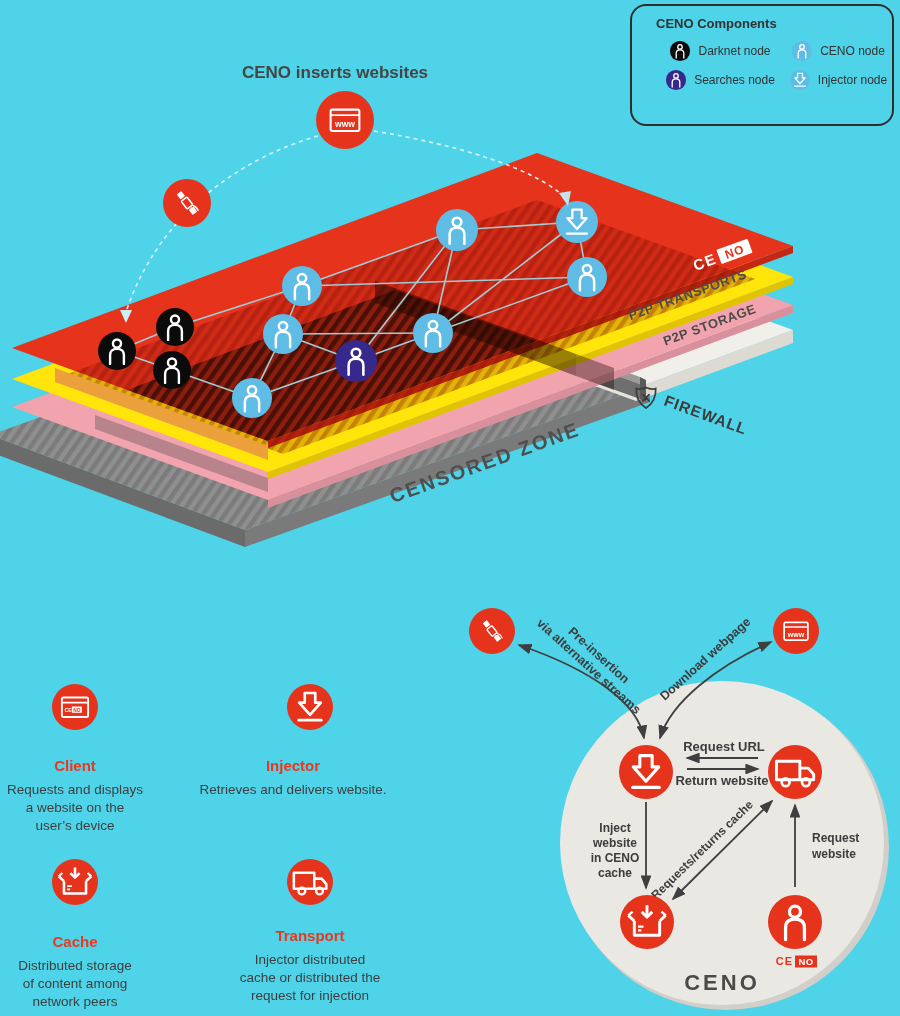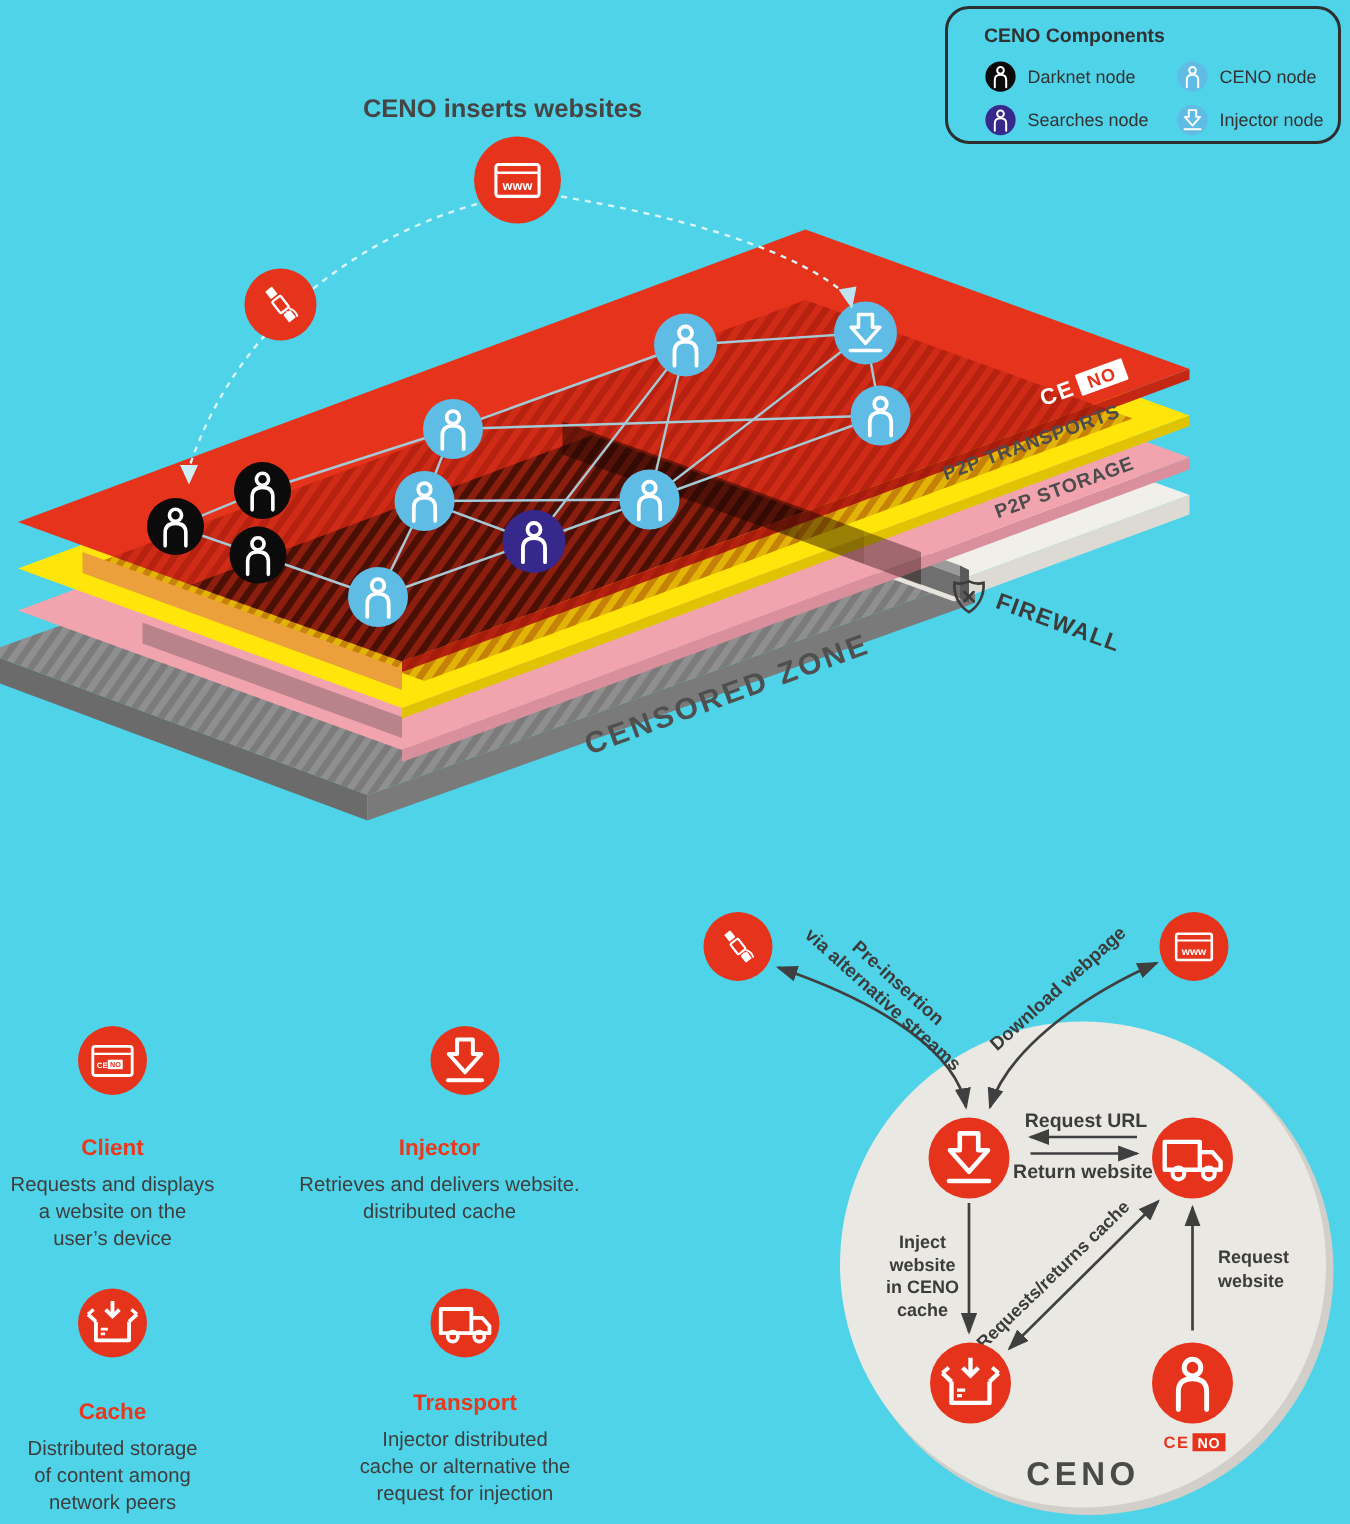--- a/index.html
+++ b/index.html
@@ -2,25 +2,25 @@
 <html><head>
 <meta charset="utf-8">
 <style>
   html,body{margin:0;padding:0;}
   body{font-family:"Liberation Sans",sans-serif;}
   .stage{position:relative;width:900px;height:1016px;background:#4ed3e8;overflow:hidden;}
   .scene-svg{position:absolute;left:0;top:0;}
   svg text{font-family:"Liberation Sans",sans-serif;}
 
   
-  .legend{position:absolute;left:630px;top:4px;width:264px;height:92px;border:2px solid #2e2e2e;
+  .legend{position:absolute;left:630px;top:4px;width:264px;height:122px;border:2px solid #2e2e2e;
           border-radius:16px;box-sizing:border-box;padding:10px 0 0 24px;}
   .legend-title{font-size:13px;font-weight:bold;color:#313131;margin-bottom:9px;}
   .legend-grid{display:grid;grid-template-columns:128px 1fr;row-gap:7px;}
-  .legend-item{display:flex;align-items:center;gap:7px;font-size:12px;color:#333;font-weight:500;white-space:nowrap;}
+  .legend-item{display:flex;align-items:center;gap:7px;font-size:12px;color:#333;font-weight:500;white-space:nowrap;justify-content:center;}
   .legend-item svg{flex:0 0 auto;}
 
   
   .feature{position:absolute;text-align:center;}
   .feat-title{color:#e8391e;font-weight:bold;font-size:15px;margin:13px 0 7px;}
   .feat-line{font-size:13.5px;color:#3e3e3e;line-height:1.33;}
 </style>
 </head>
 <body>
 
@@ -341,28 +341,27 @@
 
 <div class="feature" style="left:-15px;top:744px;width:180px;">
   <div class="feat-title">Client</div>
   <div class="feat-line">Requests and displays</div>
   <div class="feat-line">a website on the</div>
   <div class="feat-line">user’s device</div>
 </div>
 <div class="feature" style="left:183px;top:744px;width:220px;">
   <div class="feat-title">Injector</div>
   <div class="feat-line">Retrieves and delivers website.</div>
-  <div class="feat-line">distributed cache</div>
 </div>
 <div class="feature" style="left:-15px;top:920px;width:180px;">
   <div class="feat-title">Cache</div>
   <div class="feat-line">Distributed storage</div>
   <div class="feat-line">of content among</div>
   <div class="feat-line">network peers</div>
 </div>
 <div class="feature" style="left:200px;top:914px;width:220px;">
   <div class="feat-title">Transport</div>
   <div class="feat-line">Injector distributed</div>
-  <div class="feat-line">cache or alternative the</div>
+  <div class="feat-line">cache or distributed the</div>
   <div class="feat-line">request for injection</div>
 </div>
 
 </div>
 
 </body></html>

